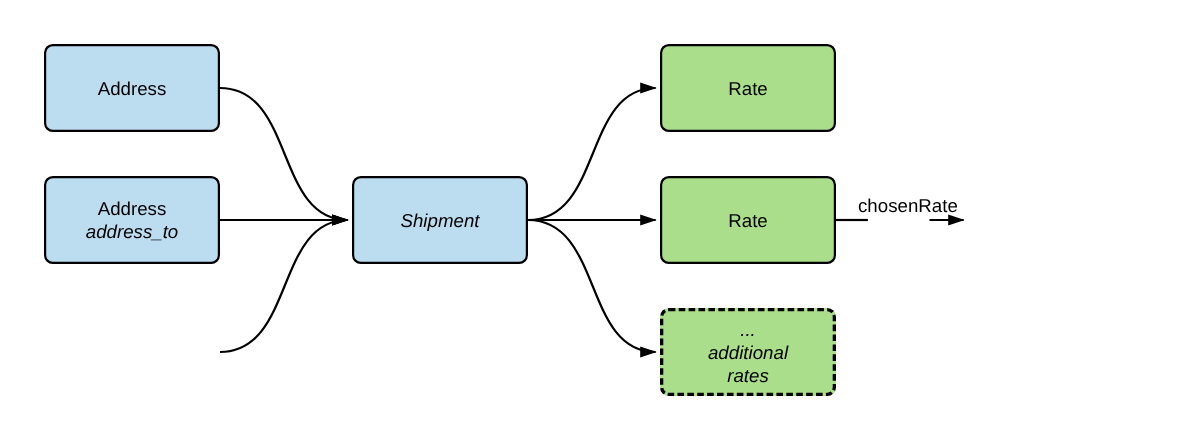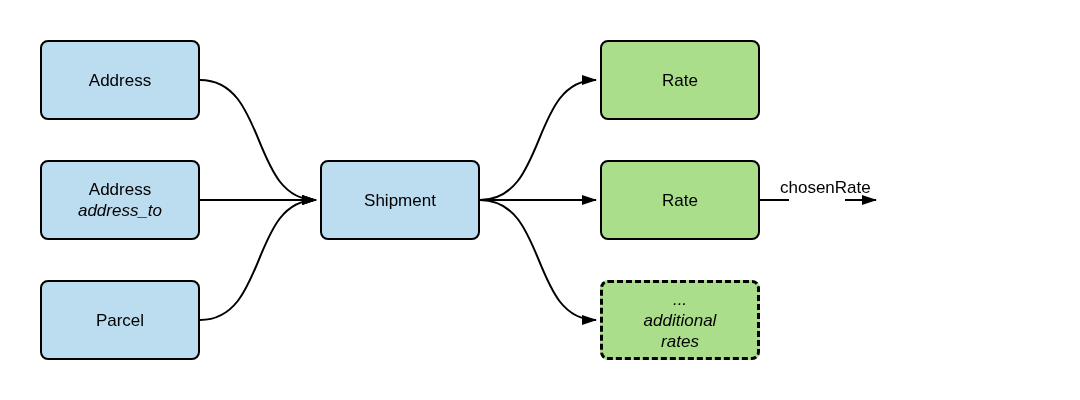--- a/index.html
+++ b/index.html
@@ -50,21 +50,21 @@
   .node.blue  { background: var(--node_blue, #bcdcf0); }
   .node.green { background: var(--node_green, #aade8b); }
   .node.dashed {
     border-style: dashed;
     border-width: 3px;
   }
   .it { font-style: italic; }
   .n-address-from { left: 40px;  top: 40px;  }
   .n-address-to   { left: 40px;  top: 160px; }
   .n-parcel       { left: 40px;  top: 280px; }
-  .n-shipment     { left: 320px; top: 160px; }
+  .n-shipment     { left: 320px; top: 160px; font-style: italic; }
   .n-rate-top     { left: 600px; top: 40px;  }
   .n-rate-mid     { left: 600px; top: 160px; }
   .n-add-rates    { left: 600px; top: 280px; }
   .n-transaction  { left: 880px; top: 160px; }
   .edge-label {
     position: absolute;
     left: 780px;
     top: 177px;
     width: 70px;
     font-size: 17px;
@@ -97,23 +97,20 @@
 
   <div class="node blue n-address-from">
     <span>Address</span>
   </div>
 
   <div class="node blue n-address-to">
     <span>Address</span>
     <span class="it">address_to</span>
   </div>
 
-  <div class="node blue n-parcel">
-    <span>Parcel</span>
-  </div>
 
   <div class="node blue n-shipment">
     <span>Shipment</span>
   </div>
 
   <div class="node green n-rate-top">
     <span>Rate</span>
   </div>
 
   <div class="node green n-rate-mid">

